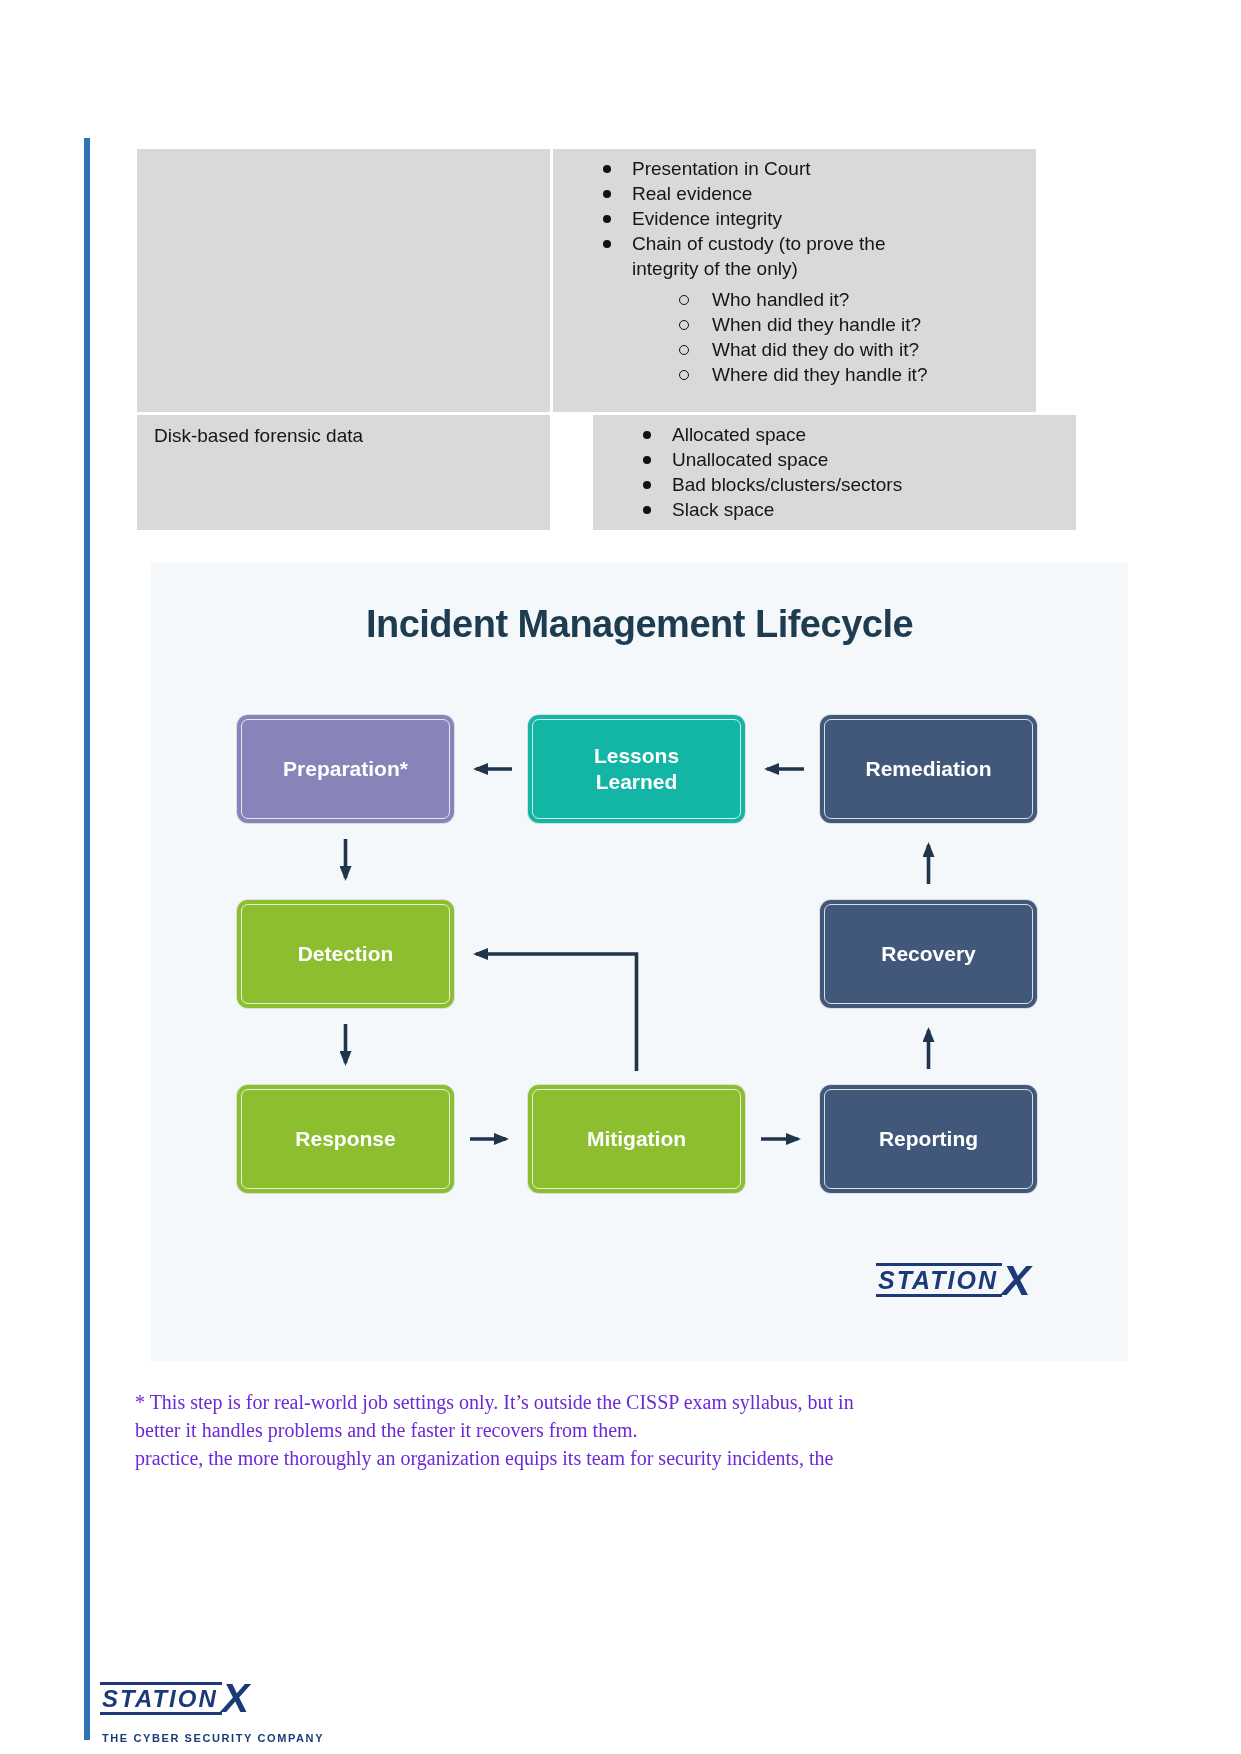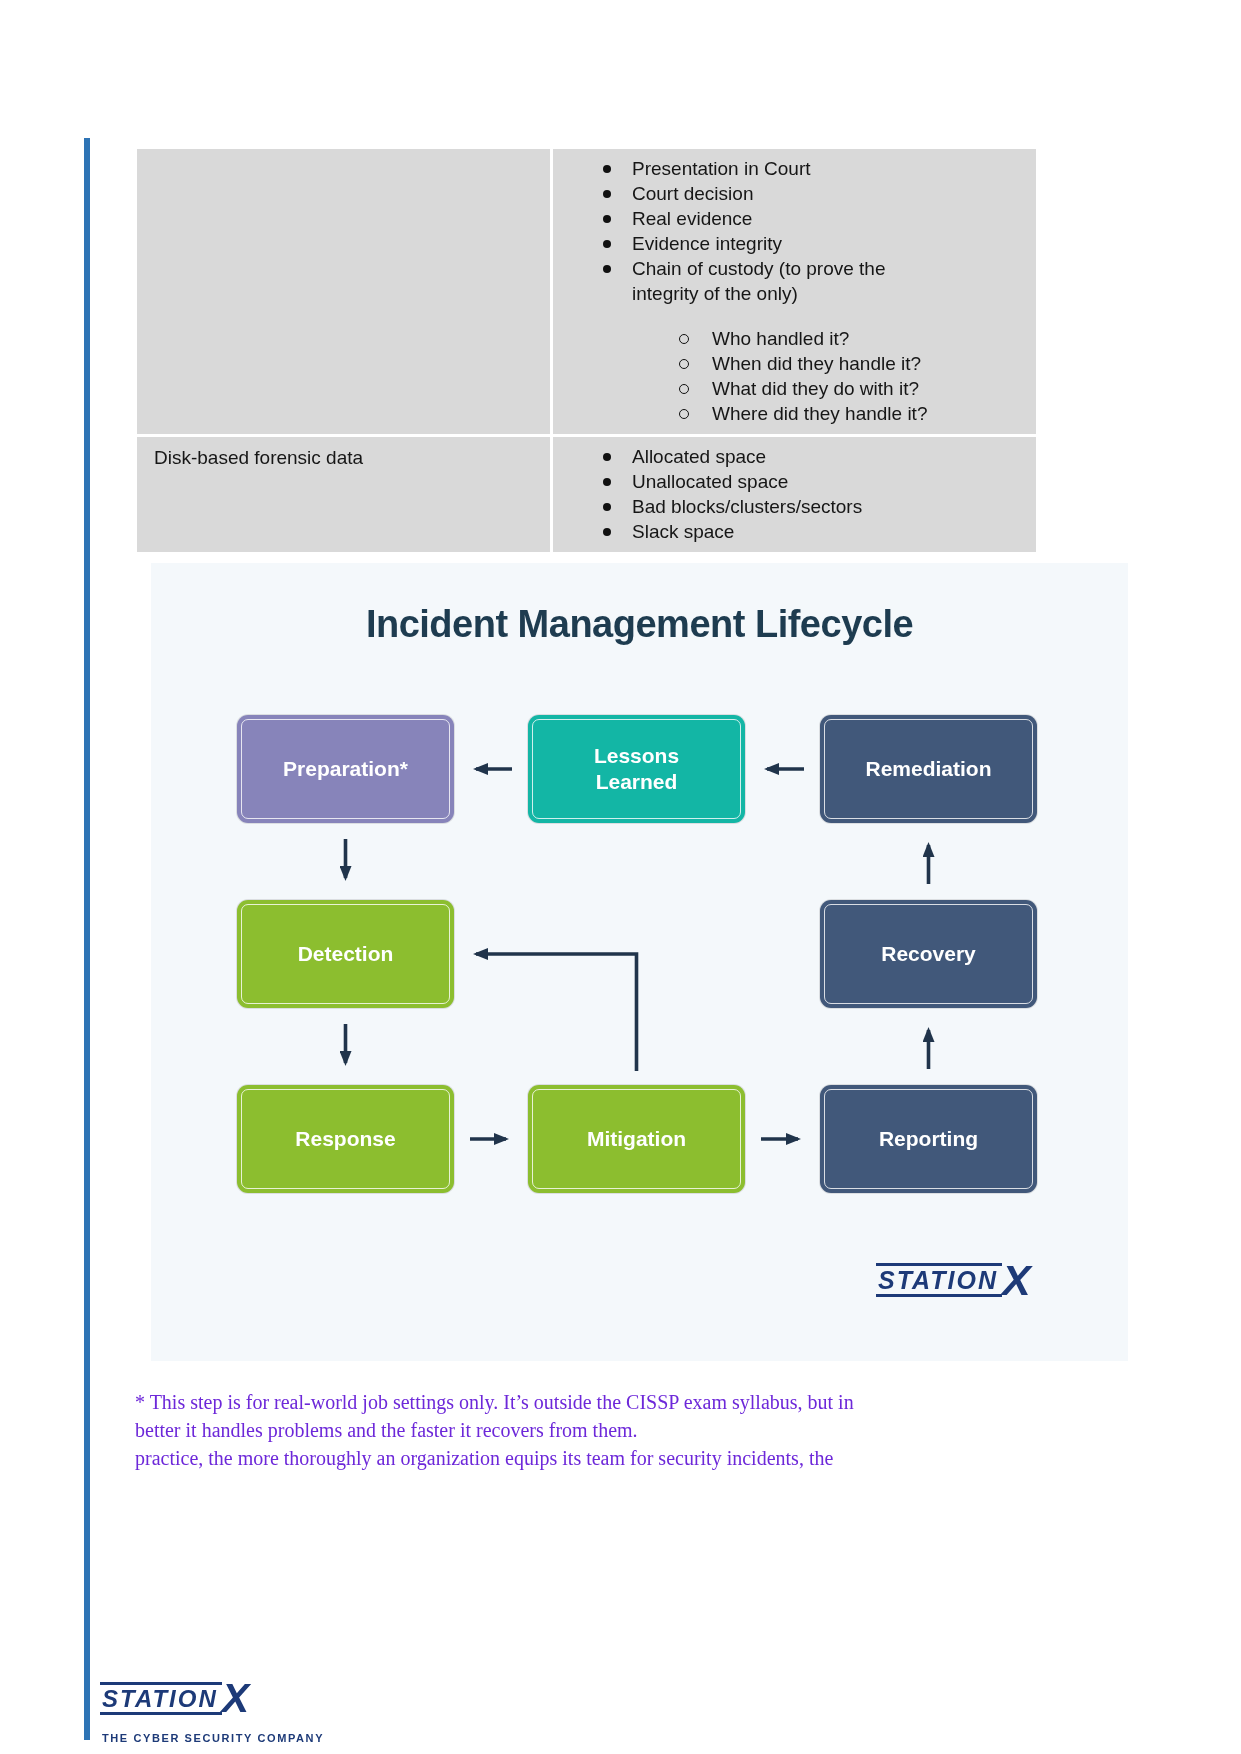--- a/index.html
+++ b/index.html
@@ -21,21 +21,21 @@
   .t-left  { width:413px; padding:8px 10px 8px 17px; font-size:19px; line-height:25px; }
   .t-right { width:483px; padding:7px 20px 8px 0; }
   .t-right ul { list-style:none; }
   .t-right li { position:relative; font-size:19px; line-height:25px; }
   .t-right li.lvl1 { padding-left:79px; }
   .t-right li.lvl1::before { content:""; position:absolute; left:50px; top:9px;
     width:8px; height:8px; border-radius:50%; background:#111; }
   .t-right li.lvl2 { padding-left:159px; }
   .t-right li.lvl2::before { content:""; position:absolute; left:126px; top:8px;
     width:8px; height:8px; border-radius:50%; border:1.6px solid #111; background:transparent; }
-  .t-right li.first-sub { margin-top:20px; }
+  .t-right li.first-sub { margin-top:6px; }
 
   
   .panel { position:absolute; left:151px; top:563px; width:977px; height:798px;
     background:var(--panel-bg,#f4f8fb); }
   .panel-title { position:absolute; left:0; right:0; top:40px; text-align:center;
     font-size:38px; font-weight:700; letter-spacing:-0.5px; color:var(--title,#1f3b4d); }
 
   .dbox { position:absolute; width:217px; height:108px; border-radius:11px;
     display:flex; align-items:center; justify-content:center; text-align:center;
     color:#fff; font-size:21px; font-weight:700; line-height:26px; white-space:pre-line;
@@ -76,23 +76,20 @@
 
 <div class="ftable">
     <div class="t-row">
       <div class="t-cell t-left" style="min-height: 263px;"></div>
       <div class="t-cell t-right" style="min-height: 263px;">
         <ul>
           <li class="lvl1">
             <span style="display: block;">Presentation in Court</span>
           </li>
           <li class="lvl1">
-            <span style="display: block;">Court decision</span>
-          </li>
-          <li class="lvl1">
             <span style="display: block;">Real evidence</span>
           </li>
           <li class="lvl1">
             <span style="display: block;">Evidence integrity</span>
           </li>
           <li class="lvl1">
             <span style="display: block;">Chain of custody (to prove the</span>
             <span style="display: block;">integrity of the only)</span>
           </li>
           <li class="lvl2 first-sub">
@@ -105,21 +102,21 @@
             <span style="display: block;">What did they do with it?</span>
           </li>
           <li class="lvl2">
             <span style="display: block;">Where did they handle it?</span>
           </li>
         </ul>
       </div>
     </div>
     <div class="t-row">
       <div class="t-cell t-left" style="min-height: 108px;">Disk-based forensic data</div>
-      <div class="t-cell t-right" style="min-height: 108px;">
+      <div class="t-cell t-right" style="min-height: 108px; margin-left: 40px;">
         <ul>
           <li class="lvl1">
             <span style="display: block;">Allocated space</span>
           </li>
           <li class="lvl1">
             <span style="display: block;">Unallocated space</span>
           </li>
           <li class="lvl1">
             <span style="display: block;">Bad blocks/clusters/sectors</span>
           </li>

